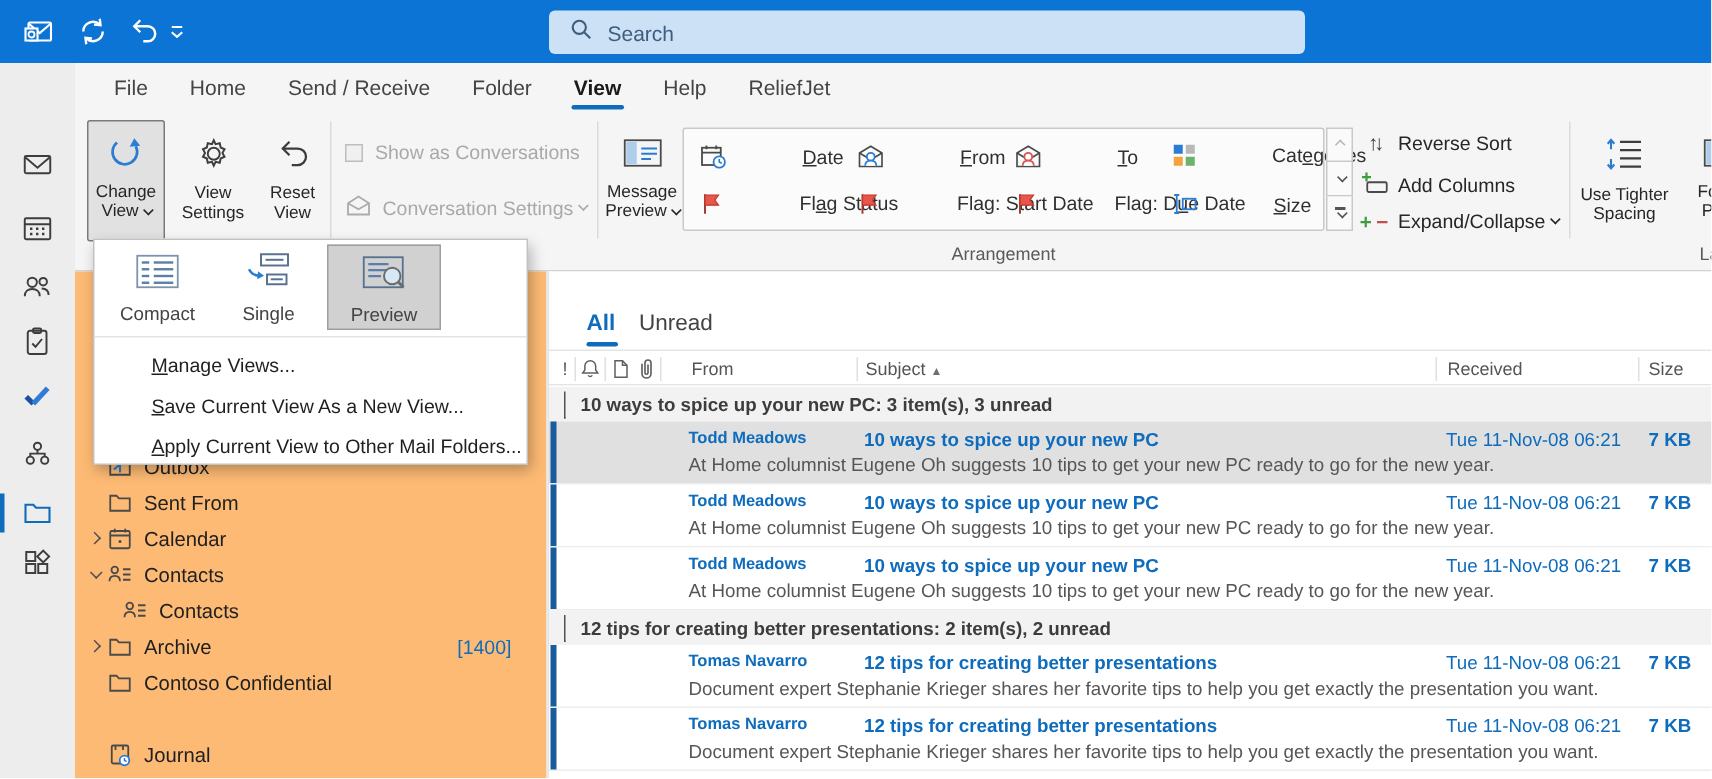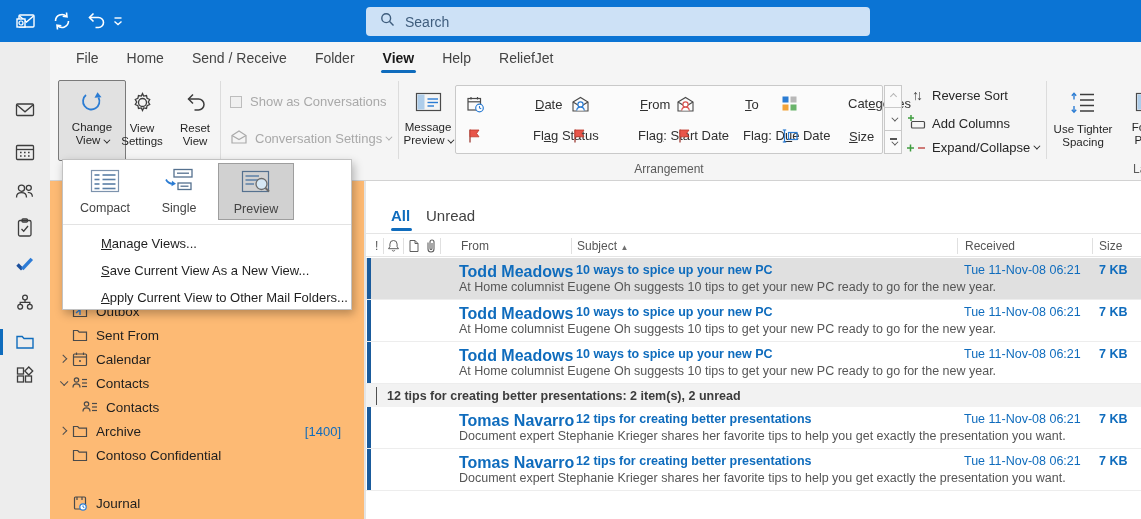--- a/index.html
+++ b/index.html
@@ -65,21 +65,21 @@
   .ltab-underline { position:absolute; left:25px; top:47px; width:21px; height:3px; border-radius:2px; background:#0f6cbd; }
   .ltab-unread { position:absolute; left:60px; top:26px; font-size:15px; color:#424242; }
   .lheader { position:absolute; left:0; top:52px; width:776px; height:24px; border-top:1px solid #e5e5e5; border-bottom:1px solid #e5e5e5; font-size:12px; color:#555; }
   .lh-sep { position:absolute; top:4px; width:1px; height:16px; background:#e0e0e0; }
   .lbody { position:absolute; left:0; top:77px; width:776px; }
   .mgroup { height:23px; background:#f2f2f2; display:flex; align-items:center; }
   .mgroup .gt { font-size:12.5px; font-weight:700; color:#3c3c3c; margin-left:10px; white-space:nowrap; }
   .mrow { position:relative; height:42px; border-bottom:1px solid #ededed; background:#fff; }
   .mrow.sel { background:#e0e0e0; }
   .ubar { position:absolute; left:1px; top:0; bottom:0; width:4px; background:#1a5b9c; }
-  .m-from { position:absolute; left:93px; top:5px; font-size:16px; font-weight:700; color:#0f6cbd; white-space:nowrap; }
+  .m-from { position:absolute; left:93px; top:5px; font-size:11px; font-weight:700; color:#0f6cbd; white-space:nowrap; }
   .m-subj { position:absolute; left:210px; top:5px; font-size:12.5px; font-weight:700; color:#0f6cbd; white-space:nowrap; }
   .m-recv { position:absolute; left:598px; top:5px; font-size:12.5px; font-weight:400; color:#0f6cbd; white-space:nowrap; }
   .m-size { position:absolute; left:733px; top:5px; font-size:12.5px; font-weight:700; color:#0f6cbd; white-space:nowrap; }
   .m-prev { position:absolute; left:93px; top:22px; font-size:12.5px; color:#565656; white-space:nowrap; }
 
   
   .dropdown { position:absolute; left:62px; top:159px; width:290px; height:151px; background:#fff; border:1px solid #c2c2c2; box-shadow:2px 4px 9px rgba(0,0,0,.28); z-index:30; }
   .tile { position:absolute; top:3px; height:57px; display:flex; flex-direction:column; align-items:center; justify-content:flex-start; padding-top:5px; }
   .tile .tlbl { font-size:12.5px; color:#444; margin-top:3px; }
   .tile.sel { background:#d1d1d1; border:1px solid #9e9e9e; }
@@ -200,21 +200,21 @@
     <div class="rtab">Home</div>
     <div class="rtab">Send / Receive</div>
     <div class="rtab">Folder</div>
     <div class="rtab active">View</div>
     <div class="rtab">Help</div>
     <div class="rtab">ReliefJet</div>
   </div>
 
   <div class="ribbon">
 
-    <div class="bigbtn pressed" style="left:8px; top:4px; width:68px; height:81px; padding-top:7px;">
+    <div class="bigbtn pressed" style="left:8px; top:4px; width:52px; height:81px; padding-top:7px;">
       <span><svg width="26" height="26" viewBox="0 0 26 26" fill="none">
             <path d="M7 7 A 8.2 8.2 0 1 0 19.5 9.5" stroke="#2b7cd3" stroke-width="1.8"></path>
             <polygon points="15.5,9.8 22.5,9.2 18.5,4.2" fill="#2b7cd3"></polygon>
           </svg></span>
       <span class="lbl"><span>Change</span><br><span>View</span><span class="chev"></span></span>
     </div>
     <div class="bigbtn" style="left:66px; width:52px; padding-top:8px;">
       <span><svg width="25" height="25" viewBox="0 0 25 25" fill="none" stroke="#3d3d3d" stroke-width="1.3">
             <circle cx="12.5" cy="12.5" r="4"></circle>
             <path d="M12.5 3.5 l1.2 2.6 2.8-.6 .6 2.8 2.6 1.2 -1.4 2.5 1.4 2.5 -2.6 1.2 -.6 2.8 -2.8-.6 -1.2 2.6 -1.2-2.6 -2.8 .6 -.6-2.8 -2.6-1.2 1.4-2.5 -1.4-2.5 2.6-1.2 .6-2.8 2.8 .6 z"></path>
@@ -543,20 +543,24 @@
       <span class="abs" style="left:95px; top:5px;">From</span>
       <span class="lh-sep" style="left:205px;"></span>
       <span class="abs" style="left:211px; top:5px;"><span>Subject</span> <span style="font-size:8px; color:#707070;">▲</span></span>
       <span class="lh-sep" style="left:591px;"></span>
       <span class="abs" style="left:599px; top:5px;">Received</span>
       <span class="lh-sep" style="left:726px;"></span>
       <span class="abs" style="left:733px; top:5px;">Size</span>
     </div>
 
     <div class="lbody">
+      <div class="mgroup">
+        <span style="margin-left:10px;"><span class="chv-d"></span></span>
+        <span class="gt">10 ways to spice up your new PC: 3 item(s), 3 unread</span>
+      </div>
       <div class="mrow sel">
         <span class="ubar"></span>
         <span class="m-from">Todd Meadows</span>
         <span class="m-subj">10 ways to spice up your new PC</span>
         <span class="m-recv">Tue 11-Nov-08 06:21</span>
         <span class="m-size">7 KB</span>
         <span class="m-prev">At Home columnist Eugene Oh suggests 10 tips to get your new PC ready to go for the new year.</span>
       </div>
       <div class="mrow">
         <span class="ubar"></span>

